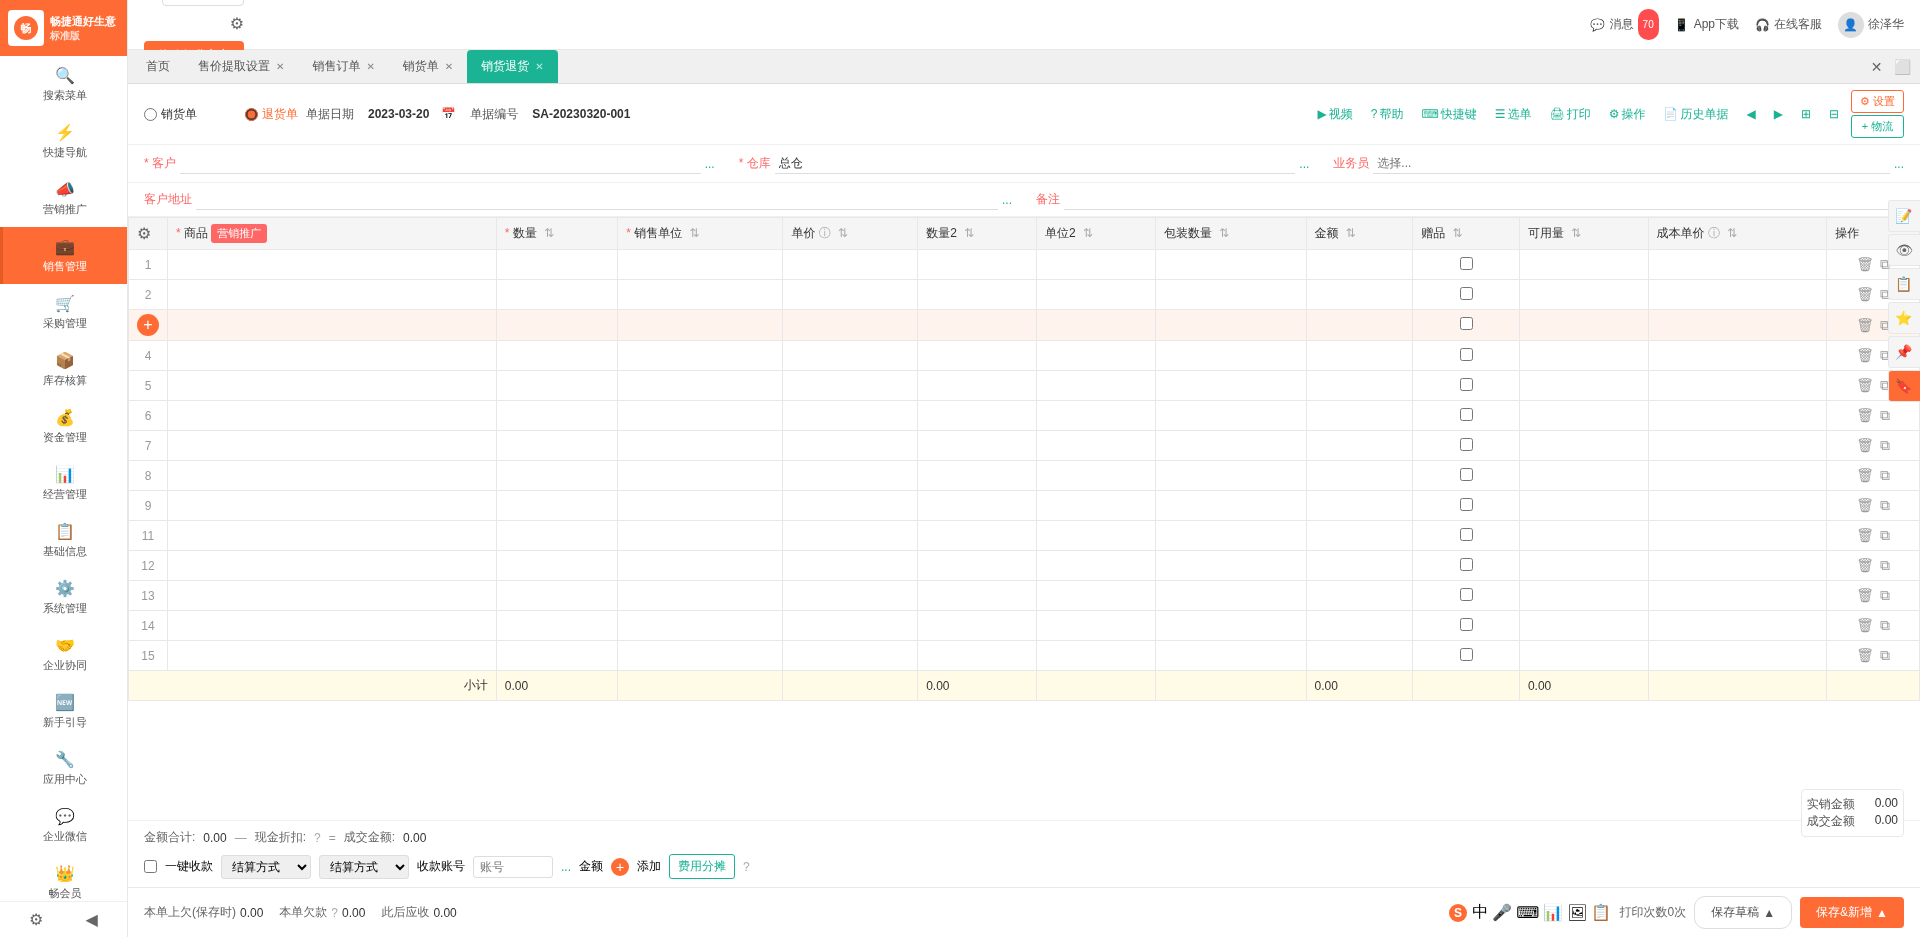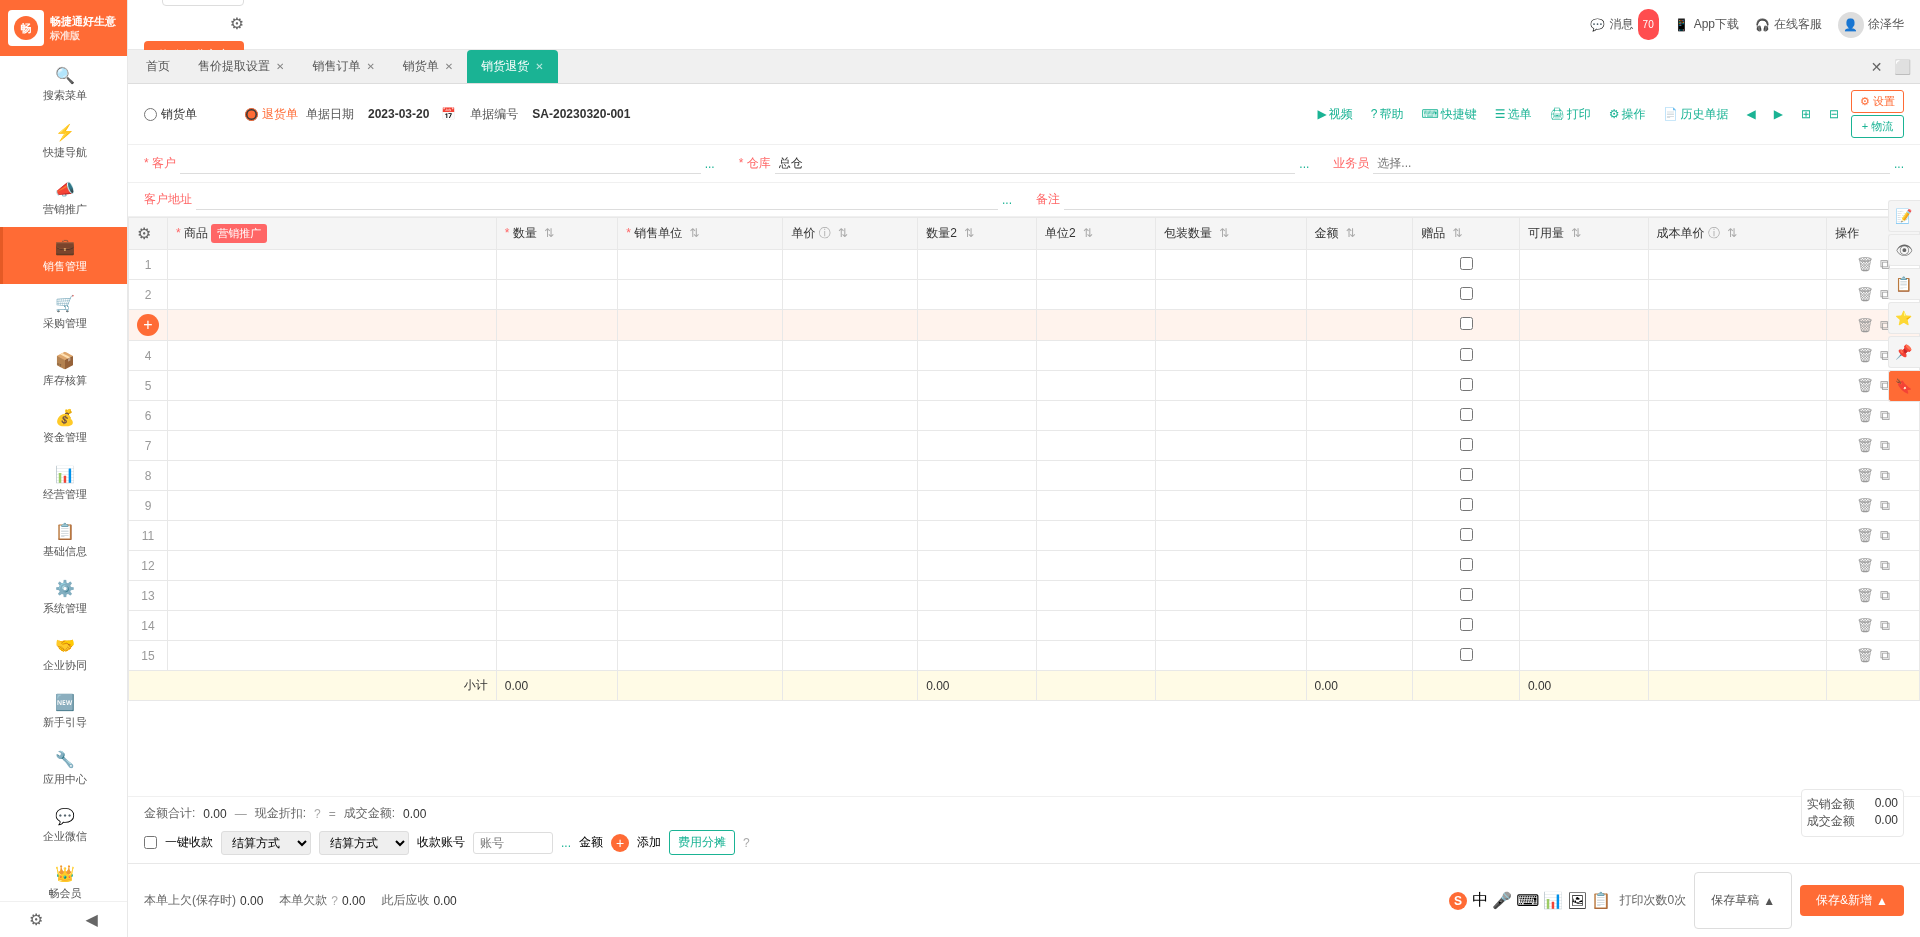--- a/index.html
+++ b/index.html
@@ -93,21 +93,21 @@
     .fee-btn { background: #fff; border: 1px solid #1ab394; border-radius: 3px; color: #1ab394; padding: 3px 8px; font-size: 12px; cursor: pointer; }
     .help-icon { color: #aaa; cursor: pointer; }
 
     
     .bottom-bar { padding: 8px 16px; border-top: 1px solid #e8e8e8; background: #fff; display: flex; align-items: center; justify-content: space-between; flex-shrink: 0; }
     .bottom-stats { display: flex; gap: 16px; font-size: 12px; color: #666; }
     .bottom-stats .stat { display: flex; align-items: center; gap: 4px; }
     .bottom-stats .stat-val { color: #333; }
     .bottom-toolbar { display: flex; align-items: center; gap: 8px; }
     .print-info { font-size: 12px; color: #666; }
-    .save-draft-btn { background: #fff; border: 1px solid #ddd; border-radius: 4px; padding: 19px 16px; font-size: 12px; cursor: pointer; color: #555; display: flex; align-items: center; gap: 4px; }
+    .save-draft-btn { background: #fff; border: 1px solid #ddd; border-radius: 11px; padding: 7px 16px; font-size: 12px; cursor: pointer; color: #555; display: flex; align-items: center; gap: 4px; }
     .save-new-btn { background: #ff6b35; border: none; border-radius: 4px; padding: 7px 16px; font-size: 12px; cursor: pointer; color: #fff; display: flex; align-items: center; gap: 4px; }
     .input-icons { display: flex; gap: 4px; align-items: center; }
 
     
     .right-summary { position: fixed; right: 40px; bottom: 110px; background: #fff; border: 1px solid #e8e8e8; border-radius: 4px; padding: 6px 5px; font-size: 12px; z-index: 10; }
     .summary-row { display: flex; justify-content: space-between; gap: 20px; color: #555; }
     .summary-val { color: #333; font-weight: 500; }
 
     
     .right-quick { position: fixed; right: 0; top: 200px; display: flex; flex-direction: column; gap: 2px; z-index: 10; }

